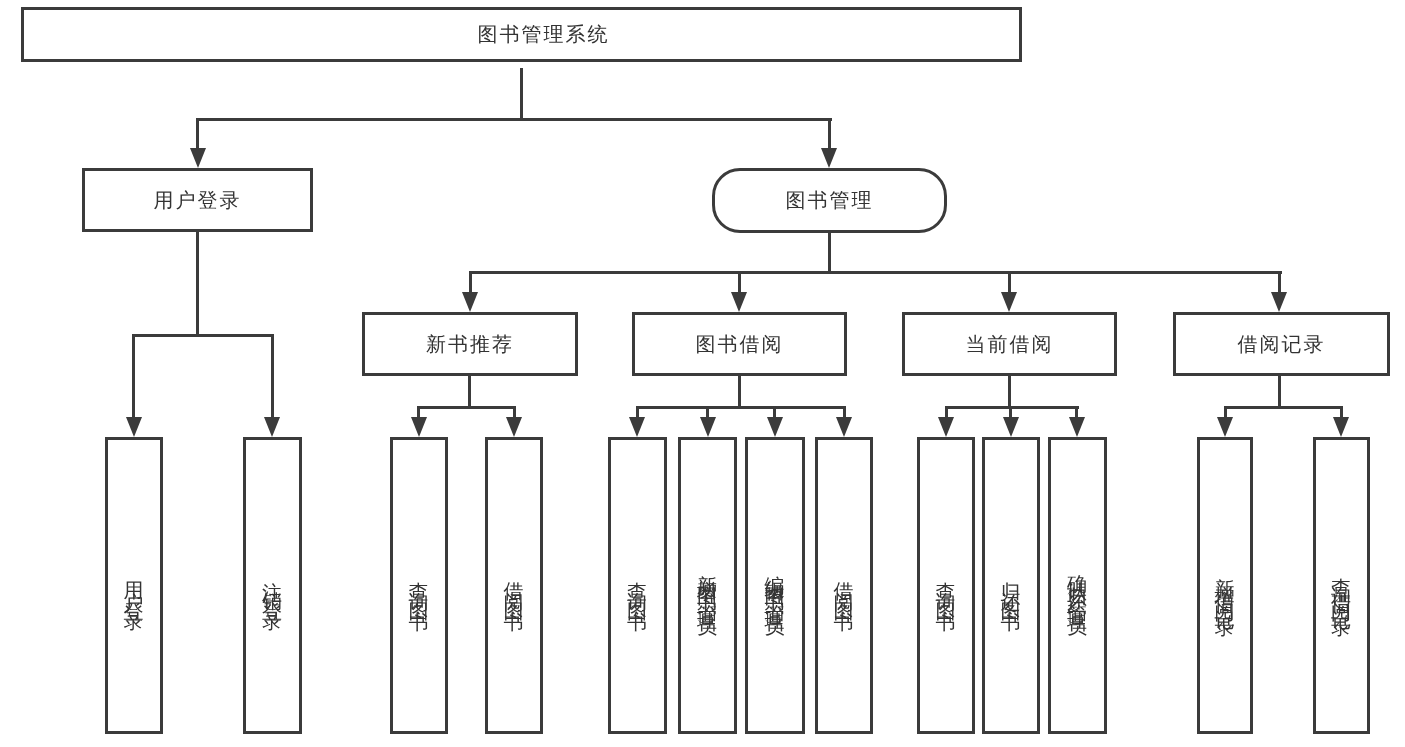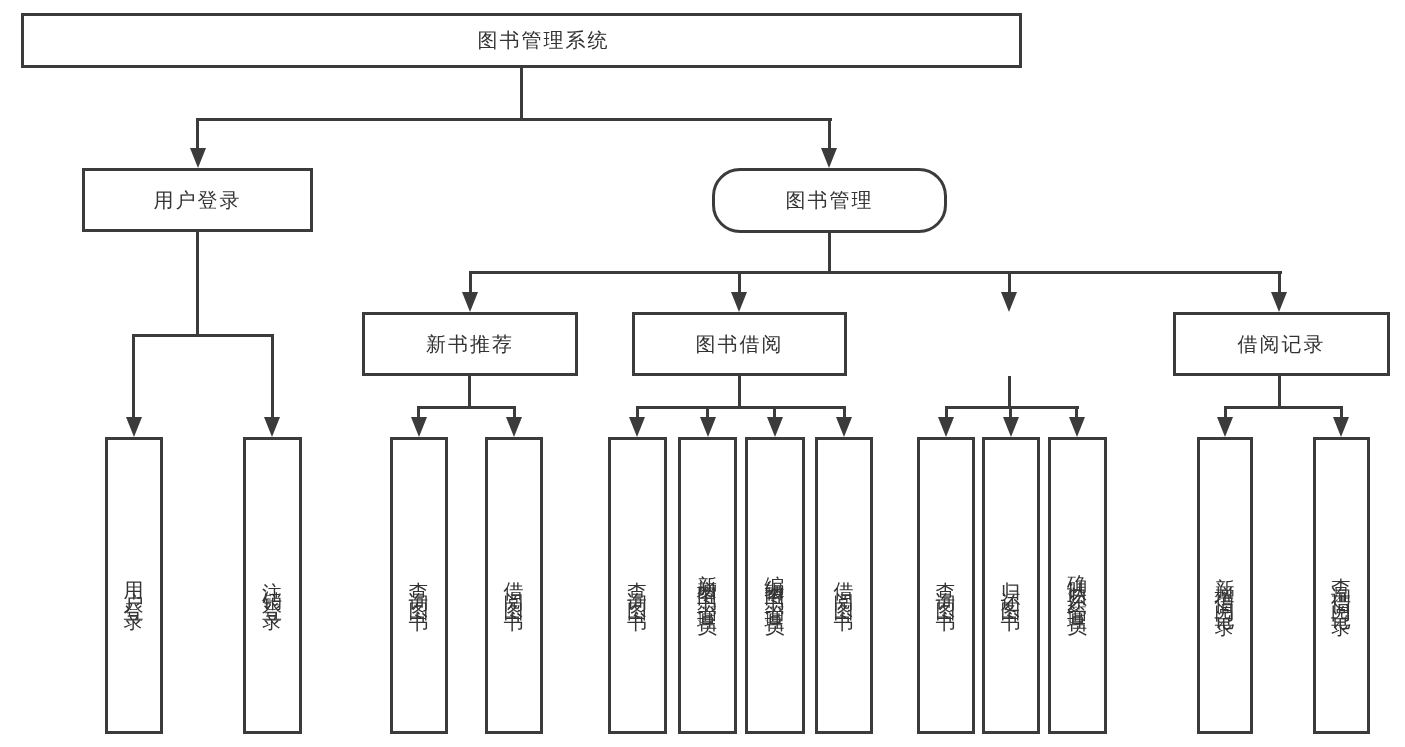--- a/index.html
+++ b/index.html
@@ -56,40 +56,43 @@
     letter-spacing:1px;
     z-index:10;
     white-space:nowrap;
   }
 </style>
 </head>
 <body>
 
 <div id="stage">
 
-  <div class="box" style="left:21px;top:13px;width:1001px;height:55px;padding-left:44px;">
+  <div class="box" style="left:21px;top:7px;width:1001px;height:55px;padding-left:44px;">
     <span>图书管理系统</span>
   </div>
 
   <div class="box" style="left:82px;top:168px;width:231px;height:64px;">
     <span>用户登录</span>
   </div>
 
   <div class="box" style="left:712px;top:168px;width:235px;height:65px;border-radius:28px;">
     <span>图书管理</span>
   </div>
 
   <div class="box" style="left:362px;top:312px;width:216px;height:64px;">
     <span>新书推荐</span>
   </div>
 
   <div class="box" style="left:632px;top:312px;width:215px;height:64px;">
     <span>图书借阅</span>
   </div>
 
+  <div class="box" style="left:902px;top:312px;width:215px;height:64px;">
+    <span>当前借阅</span>
+  </div>
 
   <div class="box" style="left:1173px;top:312px;width:217px;height:64px;">
     <span>借阅记录</span>
   </div>
 
   <div class="vbox" style="left:105px;top:437px;width:58px;height:297px;">
     <span class="vlabel">用户登录</span>
   </div>
   <div class="vbox" style="left:243px;top:437px;width:59px;height:297px;">
     <span class="vlabel">注销登录</span>

